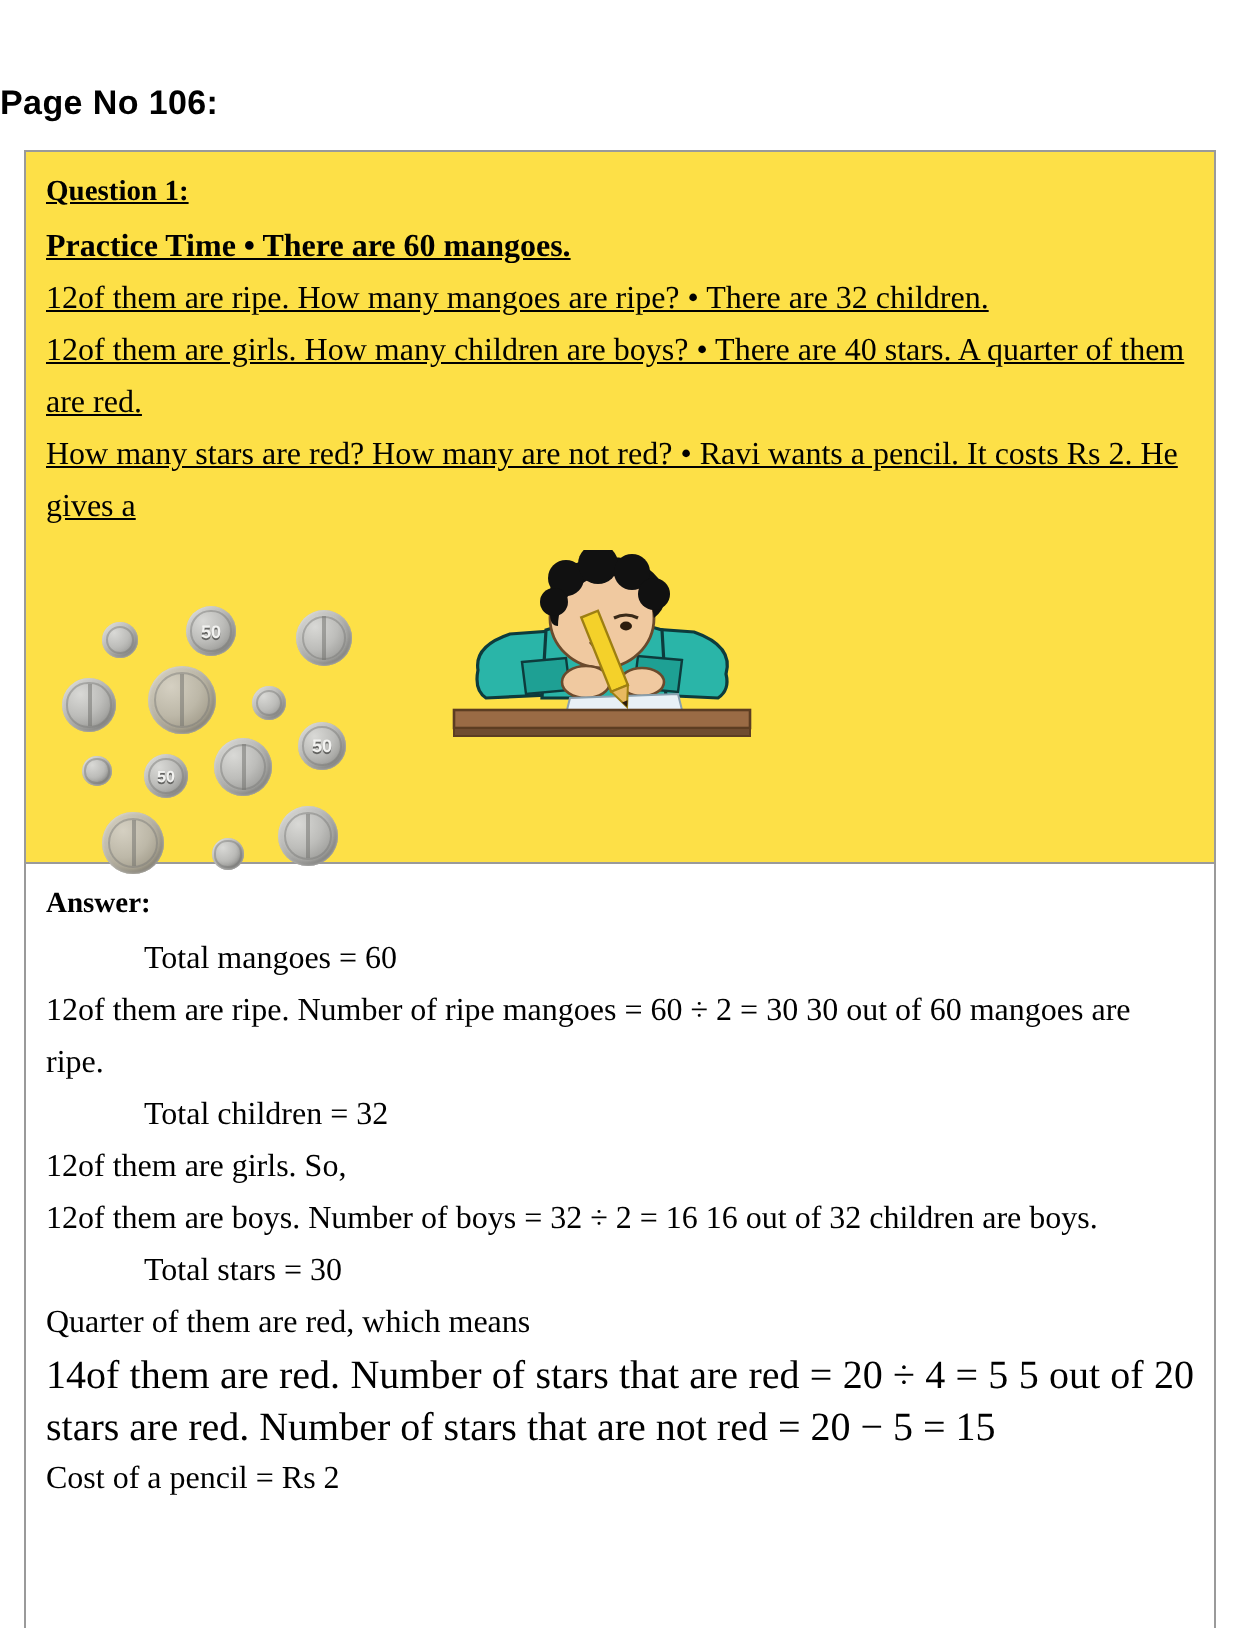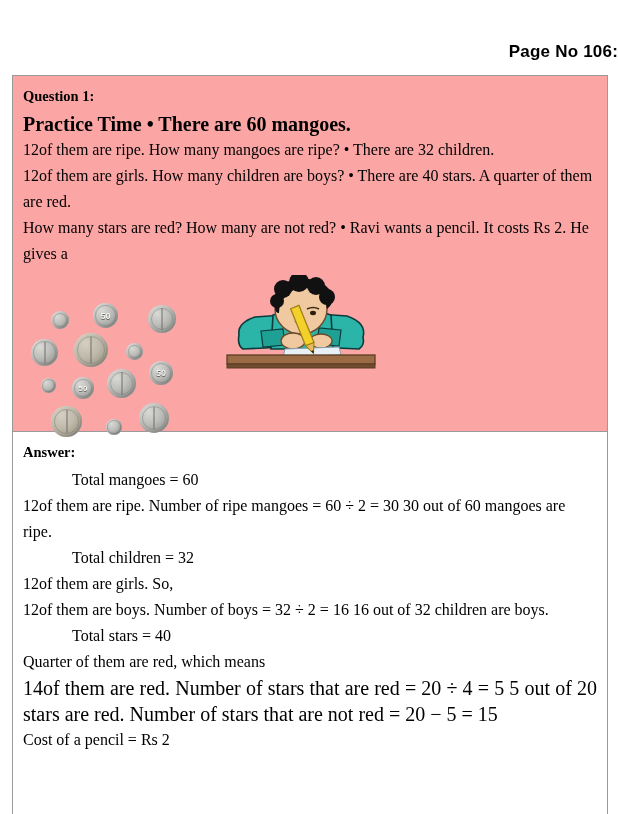--- a/index.html
+++ b/index.html
@@ -12,21 +12,21 @@
   body {
     width: 618px;
     height: 814px;
     font-family: "Liberation Serif", "DejaVu Serif", serif;
     color: #000000;
     position: relative;
     overflow: hidden;
   }
 
   .page-title {
-    text-align: right;
+    text-align: left;
     font-family: "Liberation Sans", "DejaVu Sans", sans-serif;
     font-weight: bold;
     font-size: 17px;
     letter-spacing: 0.2px;
     padding-top: 40px;
     padding-bottom: 0;
     margin: 0;
     line-height: 24px;
   }
 
@@ -34,38 +34,39 @@
     position: absolute;
     left: 12px;
     top: 75px;
     width: 596px;
   }
 
   .qbox {
     border: 1px solid #9a9a9a;
     border-bottom: none;
     padding: 9px 10px 6px 10px;
-    background: #fca5a5;
+    background: #fde047;
+    text-decoration: underline;
   }
   .abox {
     border: 1px solid #9a9a9a;
     padding: 9px 10px 10px 10px;
     background: #ffffff;
     min-height: 390px;
   }
 
   .label-bold {
     font-weight: bold;
     font-size: 14.5px;
     line-height: 22px;
     margin: 0 0 4px 0;
   }
   .lead-bold {
     font-weight: bold;
-    font-size: 20px;
+    font-size: 16px;
     line-height: 26px;
     margin: 0;
   }
   .body-line {
     font-size: 16px;
     line-height: 26px;
     margin: 0;
   }
   .body-line.indent { padding-left: 5px; margin-left: 44px; }
   .body-para {
@@ -231,21 +232,21 @@
 
   <div class="abox">
 
     <p class="label-bold">Answer:</p>
 
     <p class="body-line indent">Total mangoes = 60</p>
     <p class="body-line">12of them are ripe. Number of ripe mangoes = 60 ÷ 2 = 30 30 out of 60 mangoes are ripe.</p>
     <p class="body-line indent">Total children = 32</p>
     <p class="body-line">12of them are girls. So,</p>
     <p class="body-line">12of them are boys. Number of boys = 32 ÷ 2 = 16 16 out of 32 children are boys.</p>
-    <p class="body-line indent">Total stars = 40</p>
+    <p class="body-line indent">Total stars = 30</p>
     <p class="body-line">Quarter of them are red, which means</p>
 
     <p class="body-para">14of them are red. Number of stars that are red = 20 ÷ 4 = 5 5 out of 20 stars are red. Number of stars that are not red = 20 − 5 = 15</p>
 
     <p class="body-line">Cost of a pencil = Rs 2</p>
 
 
     <div class="footnote-space"></div>
   </div>
 

